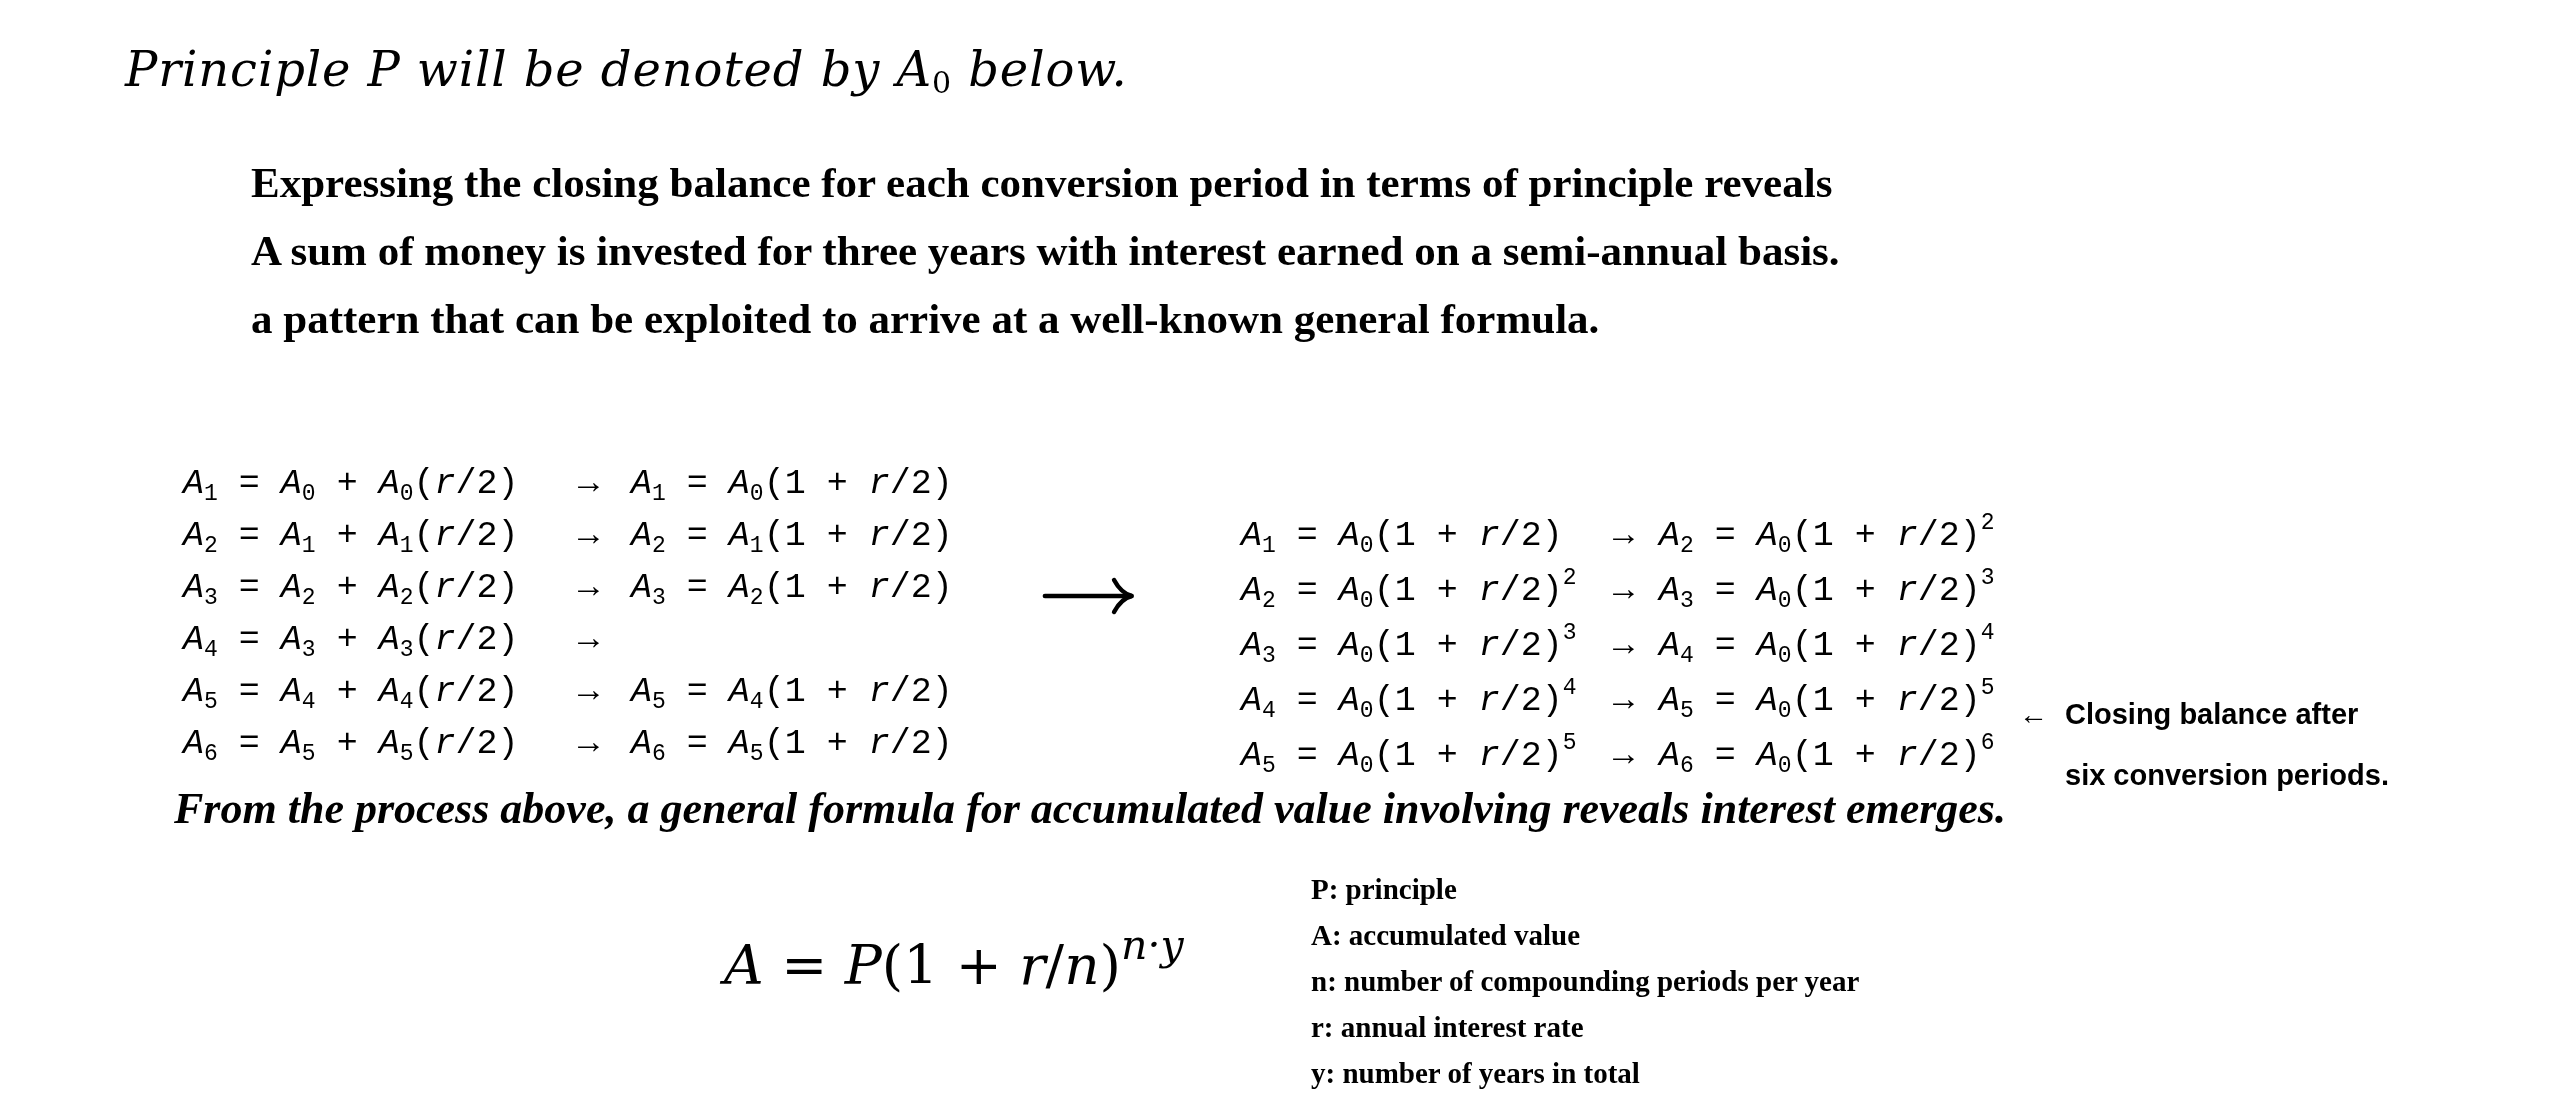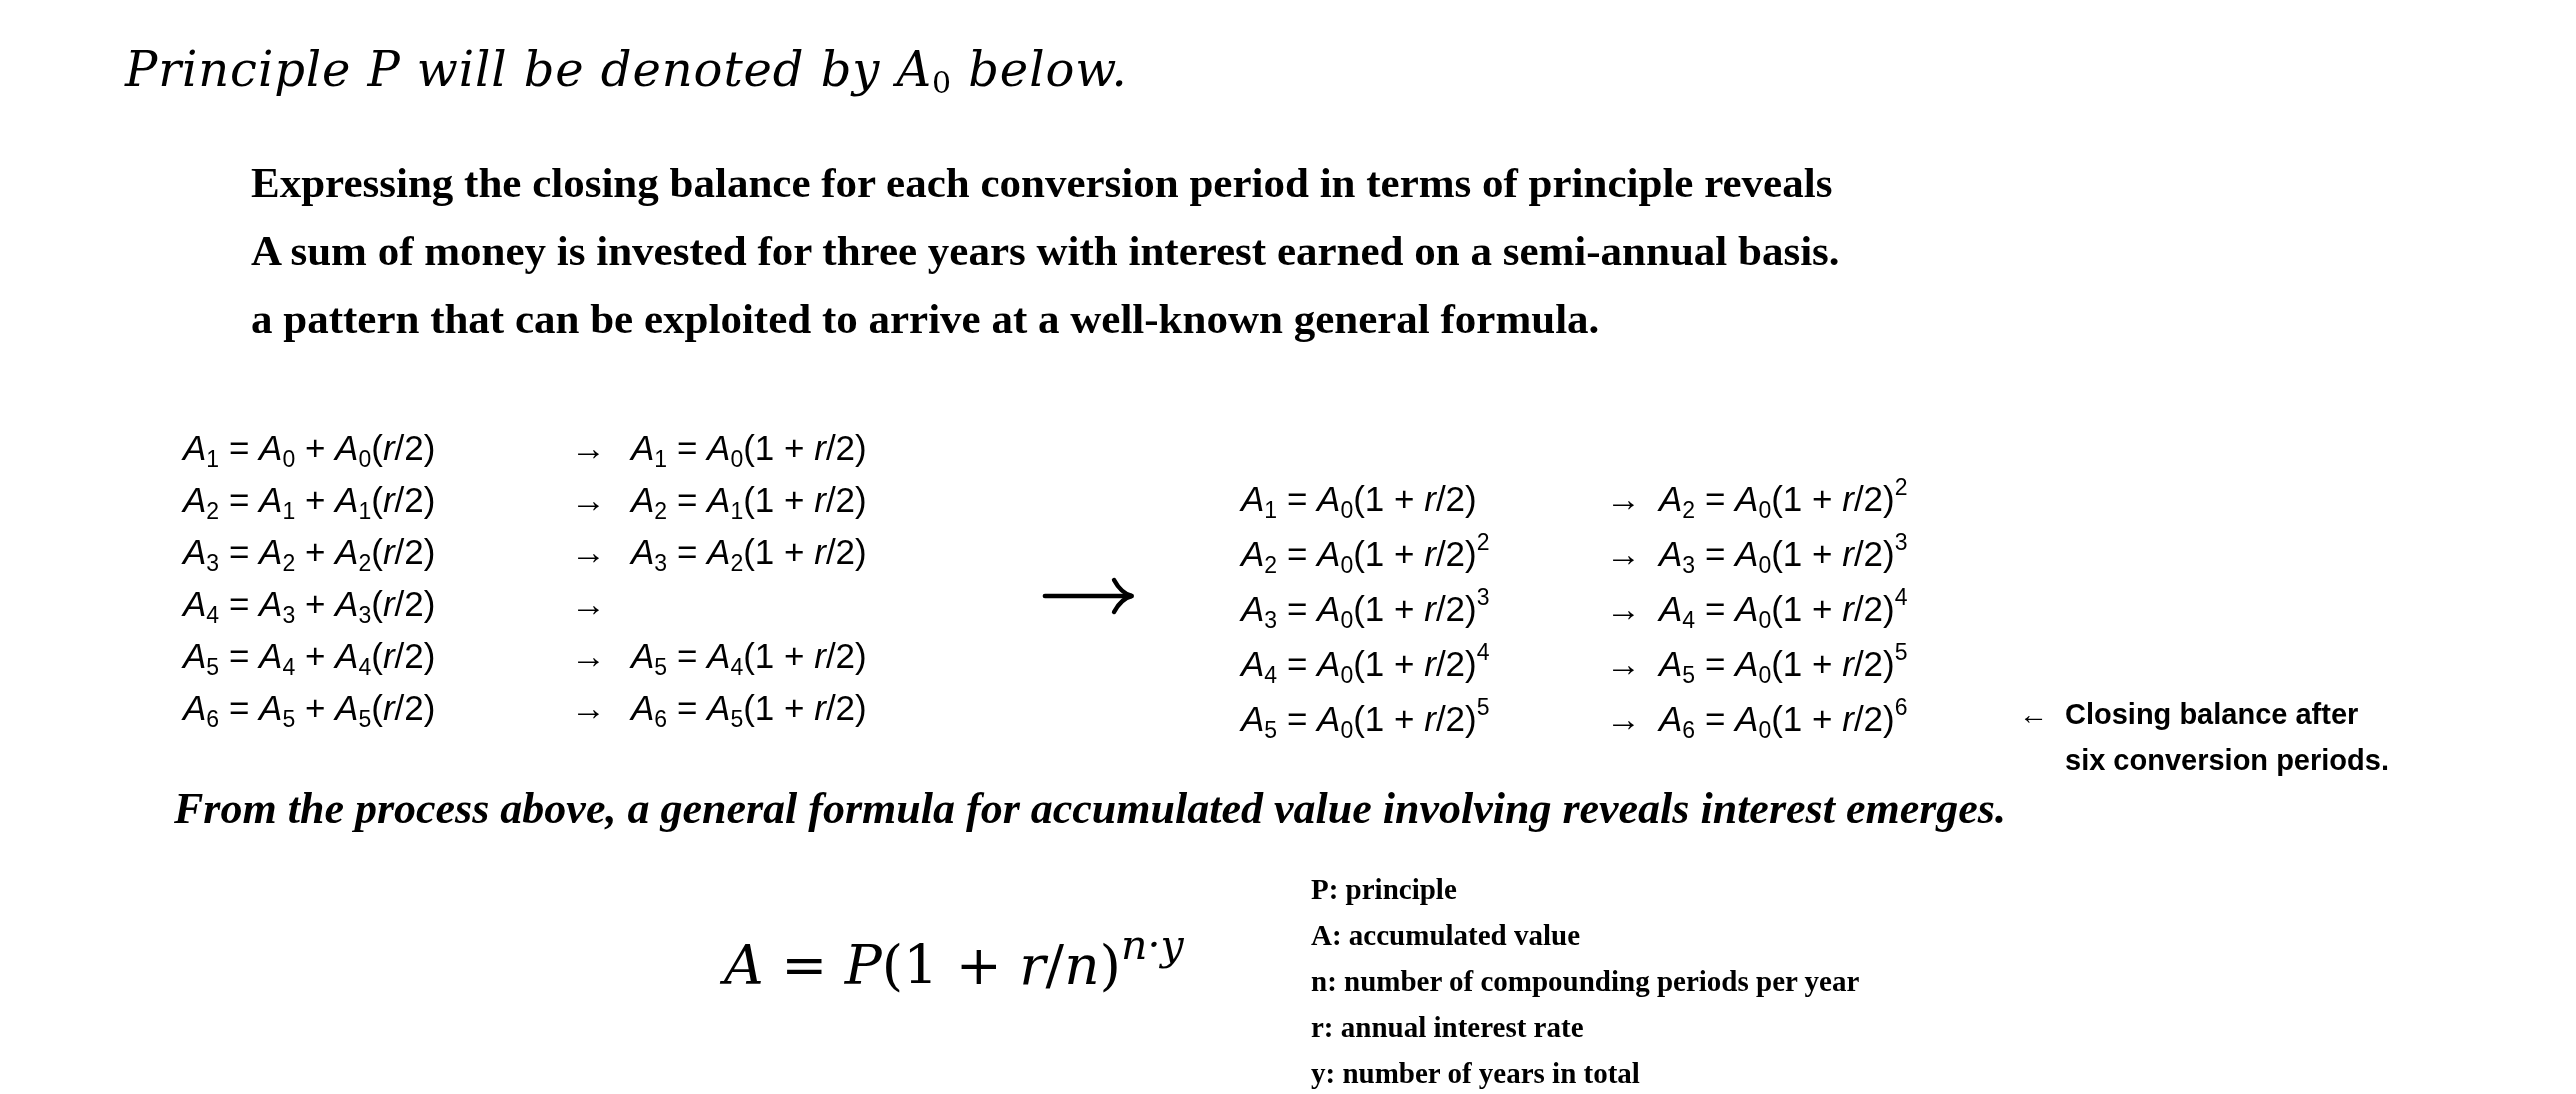--- a/index.html
+++ b/index.html
@@ -11,40 +11,40 @@
     font-size: 48px; letter-spacing: 0.9px;
   }
   .title sub { font-size: 30px; font-style: normal; vertical-align: -7px; }
   .para {
     left: 251px; top: 149px;
     font-family: "Liberation Serif", serif; font-weight: bold;
     font-size: 43px; line-height: 68px;
   }
   .para div { white-space: nowrap; }
   .math {
-    font-family: Liberation Sans, sans-serif; font-size: 35px; line-height: 52px;
+    font-family: Liberation Mono, monospace; font-size: 35px; line-height: 52px; margin-top: 36px;
   }
   .math .row { display: flex; align-items: baseline; height: 52px; }
   .math i { font-style: italic; }
   .math sub { font-size: 23px; vertical-align: -7px; font-style: normal; }
   .math sup { font-size: 23px; vertical-align: 16px; font-style: normal; }
   .lhs-l { width: 363px; }
   .arr-l { width: 85px; text-align: center; }
   .lhs-r { width: 347px; }
   .arr-r { width: 71px; text-align: center; }
   .left-block { left: 183px; top: 422px; }
   .right-block { left: 1241px; top: 460px; line-height: 55px; }
   .right-block .row { height: 55px; }
   .big-arrow { left: 1036px; top: 556px; width: 102px; height: 80px; }
   .note {
     left: 2019px; top: 691px;
     font-family: Liberation Sans, sans-serif; font-weight: bold;
     font-size: 29px; line-height: 46px;
   }
-  .note .indent { padding-left: 46px; }
+  .note .indent { padding-left: 46px; margin-top: 15px; }
   .note .arrow { display: inline-block; width: 46px; font-weight: normal; }
   .emerge {
     left: 174px; top: 783px;
     font-family: "Liberation Serif", serif; font-weight: bold; font-style: italic;
     font-size: 44px;
   }
   .formula {
     left: 724px; top: 921px;
     font-family: "DejaVu Serif", serif; font-size: 55px;
   }

